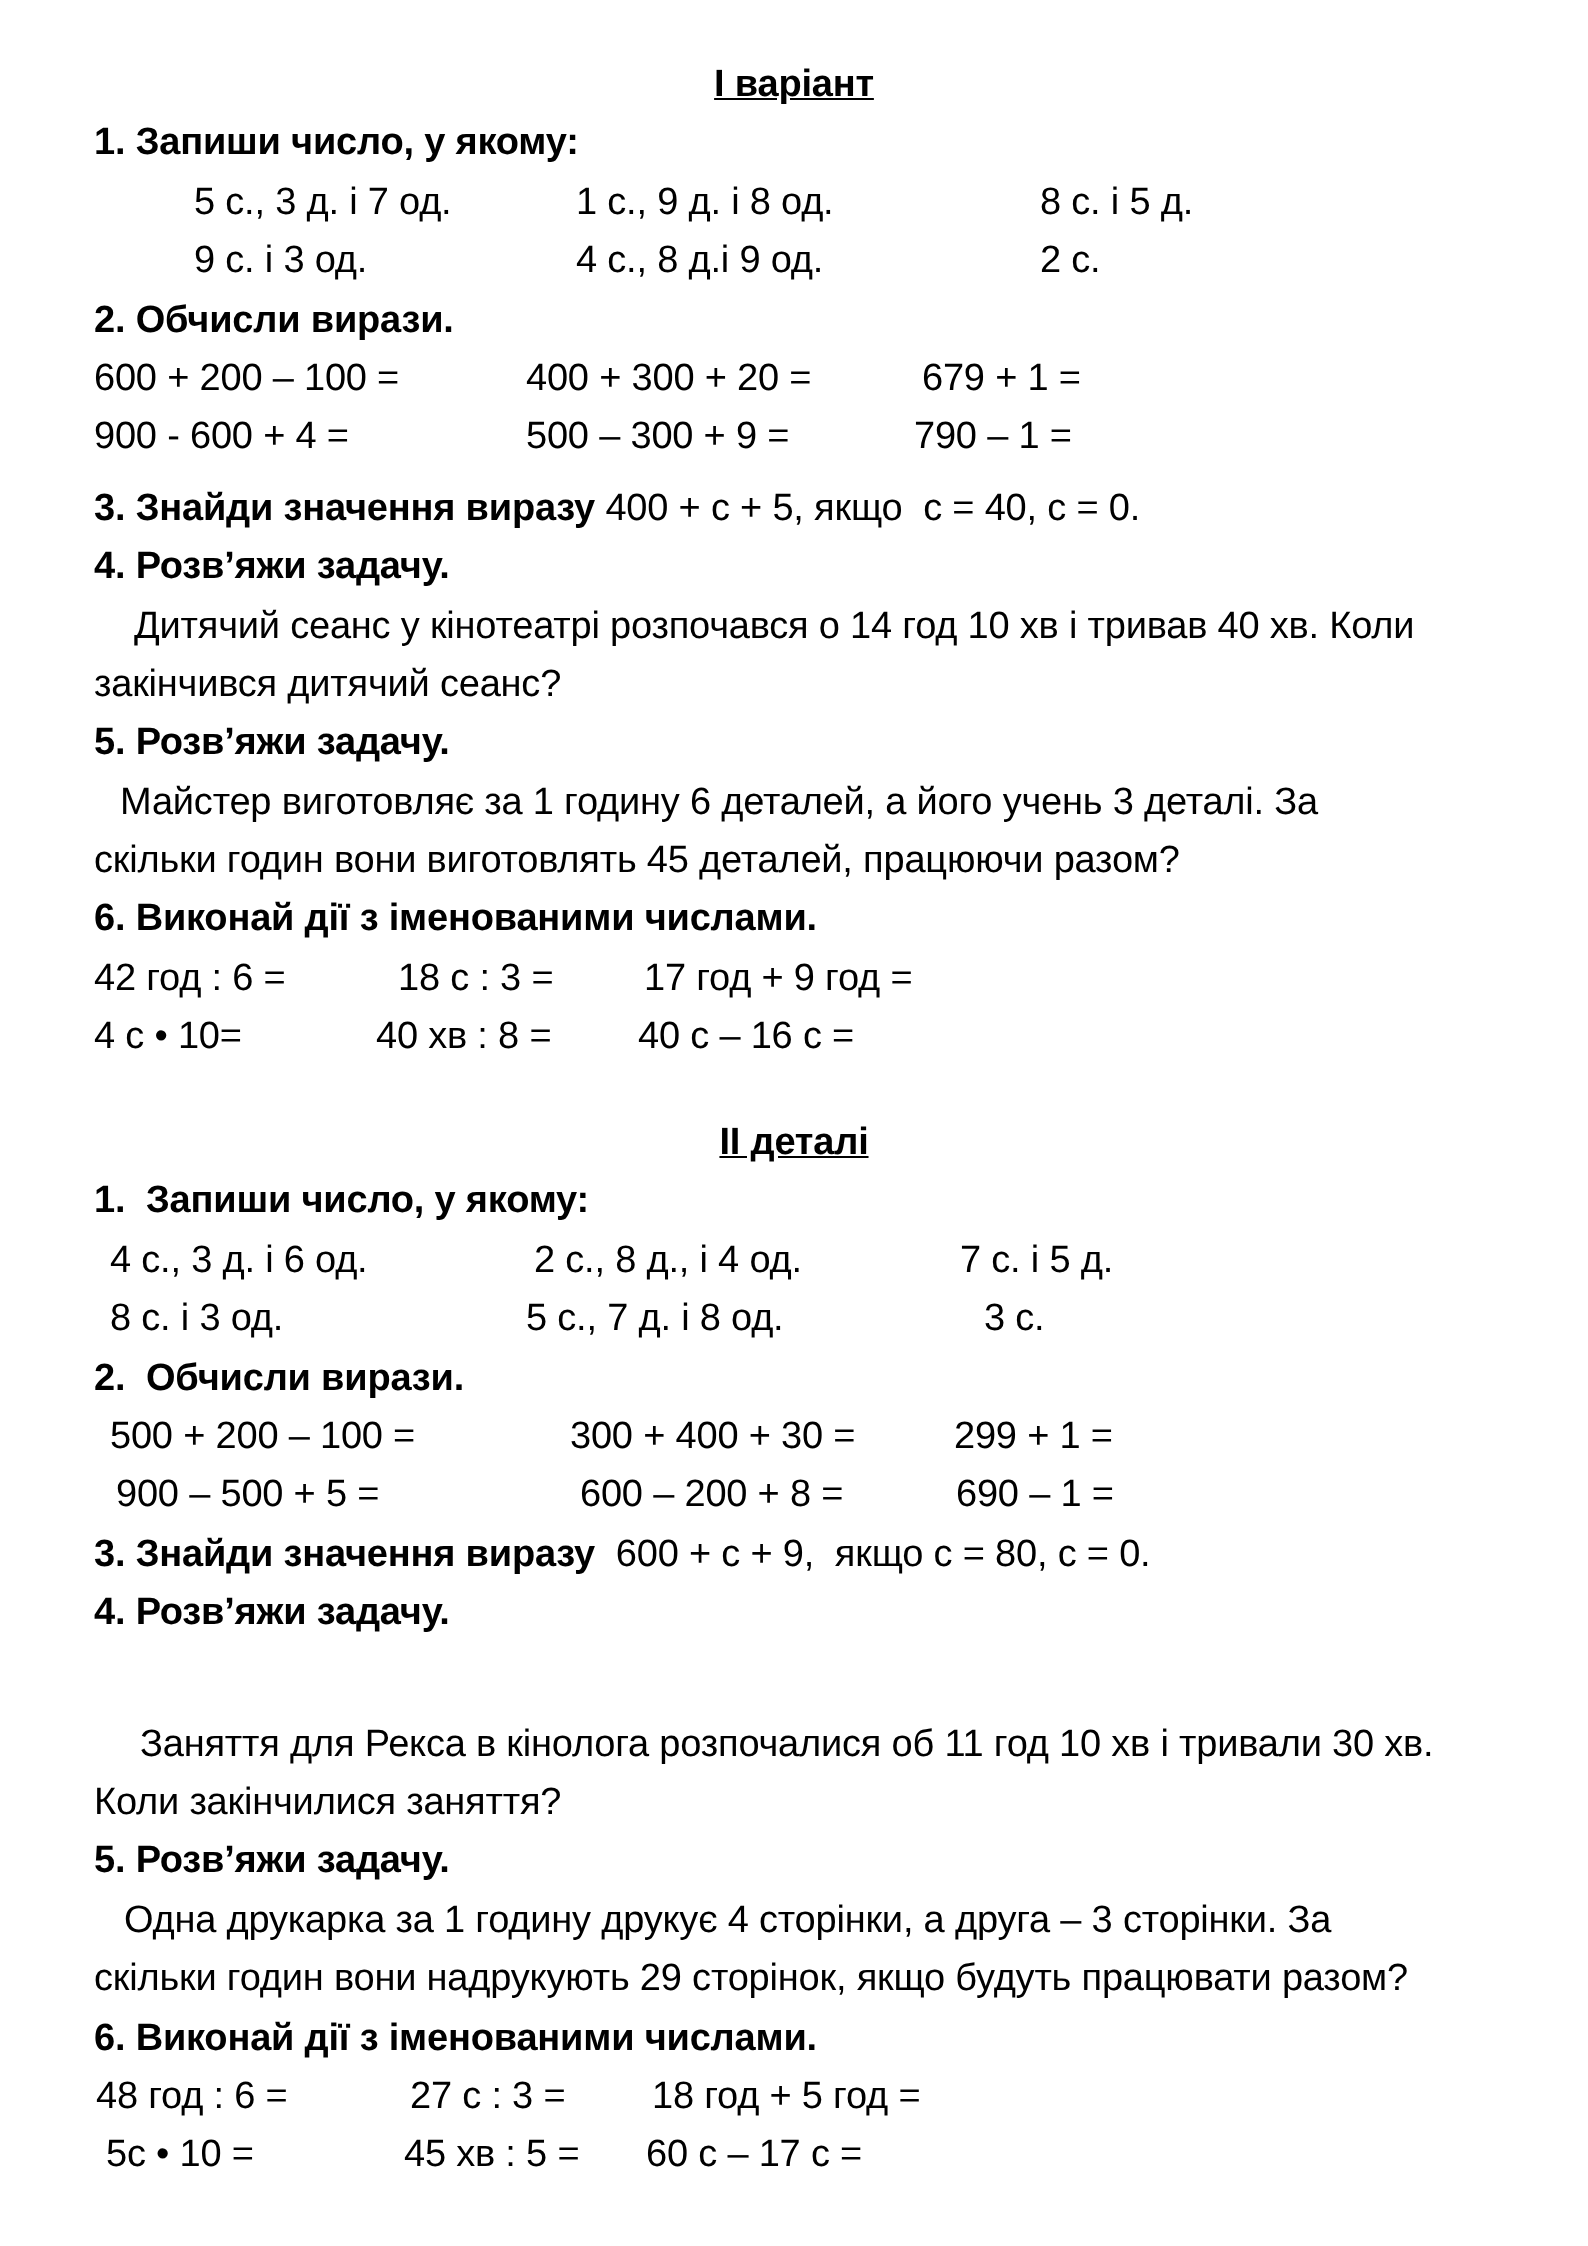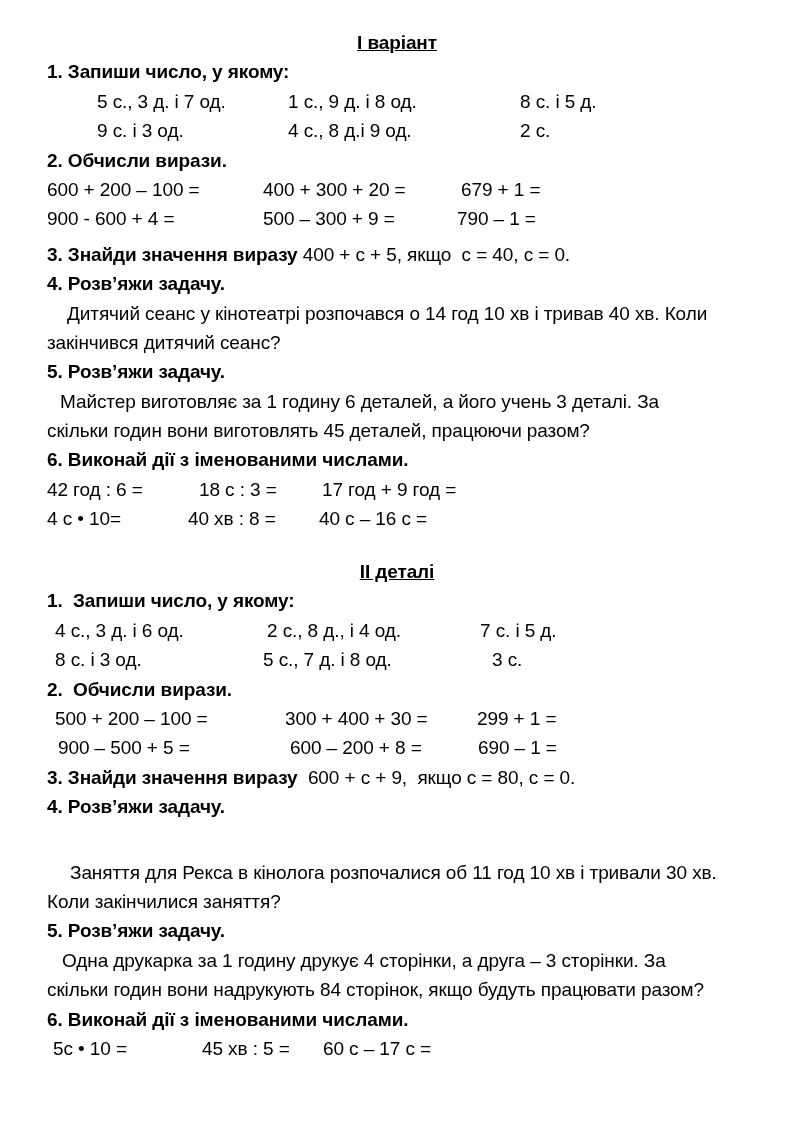--- a/index.html
+++ b/index.html
@@ -115,23 +115,28 @@
       <span class="italic">&nbsp;600 + с + 9,</span>
       <span>&nbsp;якщо с = 80, с = 0.</span>
     </div>
 
     <div class="line bold">4. Розв’яжи задачу.</div>
     <div class="line ind23">Заняття для Рекса  в кінолога розпочалися об 11 год 10 хв  і тривали 30 хв.</div>
     <div class="line">Коли закінчилися заняття?</div>
 
     <div class="line bold">5. Розв’яжи задачу.</div>
     <div class="line ind15">Одна друкарка за 1 годину друкує 4 сторінки, а друга – 3 сторінки. За</div>
-    <div class="line">скільки годин вони надрукують 84 сторінок, якщо будуть працювати разом?</div>
+    <div class="line">скільки годин вони надрукують 29 сторінок, якщо будуть працювати разом?</div>
 
     <div class="line bold">6. Виконай дії з іменованими числами.</div>
+    <div class="line cols">
+      <span class="c" style="left:1px">48 год : 6 =</span>
+      <span class="c" style="left:158px">27 с : 3 =</span>
+      <span class="c" style="left:279px">18 год + 5 год =</span>
+    </div>
     <div class="line cols">
       <span class="c" style="left:6px">5с • 10 =</span>
       <span class="c" style="left:155px">45 хв : 5 =</span>
       <span class="c" style="left:276px">60 с – 17 с =</span>
     </div>
   </section>
 
 </div>
 
 </body></html>

